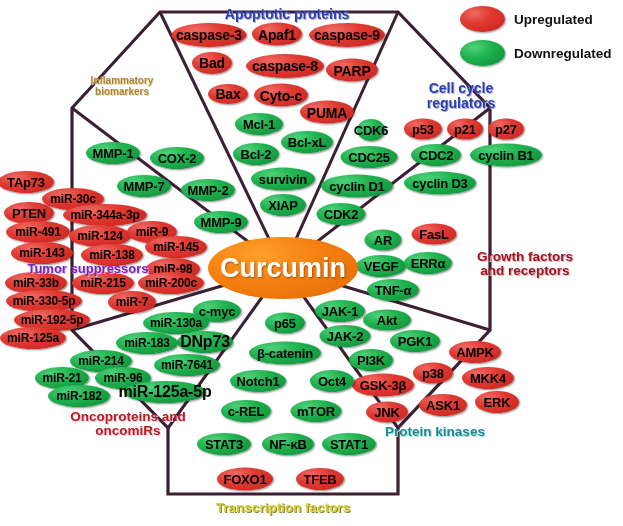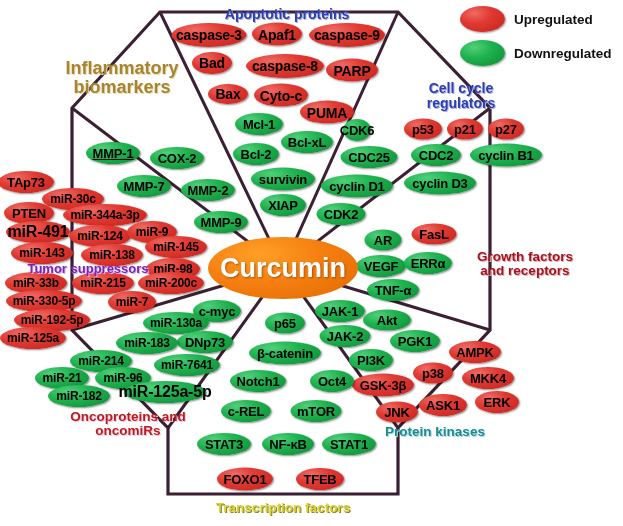--- a/index.html
+++ b/index.html
@@ -15,21 +15,21 @@
         box-shadow:1px 1px 2px rgba(0,0,0,.45);
         line-height:1;letter-spacing:-0.2px;}
   .up{background:radial-gradient(ellipse at 32% 28%,#f06a63 0%,#e03a32 38%,#c4211c 100%);}
   .dn{background:radial-gradient(ellipse at 32% 28%,#4fd07a 0%,#1fb24f 40%,#0c8a36 100%);}
 
   
   .cap{position:absolute;transform:translate(-50%,-50%);
        font-weight:bold;white-space:pre;text-align:center;line-height:1.05;}
   .cap-apop{color:#2d3fb0;font-size:14px;text-shadow:1px 1px 0 #aab0e0;}
   .cap-cell{color:#2d3fb0;font-size:14px;text-shadow:1px 1px 0 #aab0e0;}
-  .cap-infl{color:#a88430;font-size:18px;text-shadow:1px 1px 0 #e8dcb4;}
+  .cap-infl{color:#a88430;font-size:10px;text-shadow:1px 1px 0 #e8dcb4;margin-top:8px;}
   .cap-tumor{color:#7a22b8;font-size:13px;text-shadow:1px 1px 0 #d8b8ee;}
   .cap-onco{color:#b91c1c;font-size:13.5px;text-shadow:1px 1px 0 #f6c8e4;}
   .cap-trans{color:#d8d13a;font-size:13.5px;text-shadow:1px 1px 0 #8a8420;}
   .cap-kin{color:#1d8a93;font-size:13.5px;text-shadow:1px 1px 0 #a8dde0;}
   .cap-growth{color:#9e1420;font-size:13.5px;text-shadow:1px 1px 0 #e8b0b4;}
 
   
   #hub{position:absolute;left:283px;top:268px;width:150px;height:62px;
        transform:translate(-50%,-50%);border-radius:50%;
        background:radial-gradient(ellipse at 34% 28%,#ffa028 0%,#f57f10 45%,#e06a00 100%);
@@ -74,21 +74,21 @@
       <div class="node up" style="left: 285px; top: 66px; width: 78px; height: 24px; font-size: 14px;">caspase-8</div>
       <div class="node up" style="left: 352px; top: 70px; width: 52px; height: 23px; font-size: 14px;">PARP</div>
       <div class="node up" style="left: 228px; top: 94px; width: 40px; height: 20px; font-size: 14px;">Bax</div>
       <div class="node up" style="left: 281px; top: 95px; width: 54px; height: 23px; font-size: 14px;">Cyto-c</div>
       <div class="node up" style="left: 327px; top: 112px; width: 54px; height: 23px; font-size: 14px;">PUMA</div>
       <div class="node dn" style="left: 259px; top: 124px; width: 48px; height: 22px; font-size: 13px;">Mcl-1</div>
       <div class="node dn" style="left: 307px; top: 142px; width: 52px; height: 22px; font-size: 13px;">Bcl-xL</div>
       <div class="node dn" style="left: 256px; top: 154px; width: 46px; height: 22px; font-size: 13px;">Bcl-2</div>
       <div class="node dn" style="left: 283px; top: 179px; width: 64px; height: 23px; font-size: 13px;">survivin</div>
       <div class="node dn" style="left: 283px; top: 205px; width: 46px; height: 22px; font-size: 13px;">XIAP</div>
-      <div class="node dn" style="left: 357px; top: 130px; width: 28px; height: 22px; font-size: 13px;">CDK6</div>
+      <div class="node dn" style="left: 371px; top: 130px; width: 28px; height: 22px; font-size: 13px;">CDK6</div>
       <div class="node up" style="left: 423px; top: 129px; width: 38px; height: 21px; font-size: 13px;">p53</div>
       <div class="node up" style="left: 465px; top: 129px; width: 36px; height: 21px; font-size: 13px;">p21</div>
       <div class="node up" style="left: 506px; top: 129px; width: 36px; height: 21px; font-size: 13px;">p27</div>
       <div class="node dn" style="left: 369px; top: 157px; width: 57px; height: 22px; font-size: 13px;">CDC25</div>
       <div class="node dn" style="left: 436px; top: 155px; width: 50px; height: 22px; font-size: 13px;">CDC2</div>
       <div class="node dn" style="left: 506px; top: 155px; width: 72px; height: 23px; font-size: 13px;">cyclin B1</div>
       <div class="node dn" style="left: 357px; top: 186px; width: 72px; height: 23px; font-size: 13px;">cyclin D1</div>
       <div class="node dn" style="left: 440px; top: 183px; width: 72px; height: 23px; font-size: 13px;">cyclin D3</div>
       <div class="node dn" style="left: 341px; top: 214px; width: 49px; height: 22px; font-size: 13px;">CDK2</div>
       <div class="node up" style="left: 434px; top: 234px; width: 45px; height: 21px; font-size: 13px;">FasL</div>
@@ -98,63 +98,63 @@
       <div class="node dn" style="left: 393px; top: 290px; width: 52px; height: 22px; font-size: 13px;">TNF-α</div>
       <div class="node dn" style="left: 340px; top: 311px; width: 50px; height: 22px; font-size: 13px;">JAK-1</div>
       <div class="node dn" style="left: 387px; top: 320px; width: 48px; height: 21px; font-size: 13px;">Akt</div>
       <div class="node dn" style="left: 345px; top: 336px; width: 51px; height: 22px; font-size: 13px;">JAK-2</div>
       <div class="node dn" style="left: 415px; top: 341px; width: 50px; height: 22px; font-size: 13px;">PGK1</div>
       <div class="node dn" style="left: 371px; top: 360px; width: 44px; height: 22px; font-size: 13px;">PI3K</div>
       <div class="node up" style="left: 475px; top: 352px; width: 52px; height: 22px; font-size: 13px;">AMPK</div>
       <div class="node up" style="left: 433px; top: 373px; width: 40px; height: 21px; font-size: 13px;">p38</div>
       <div class="node up" style="left: 383px; top: 385px; width: 62px; height: 23px; font-size: 13px;">GSK-3β</div>
       <div class="node up" style="left: 488px; top: 378px; width: 52px; height: 22px; font-size: 13px;">MKK4</div>
-      <div class="node up" style="left: 397px; top: 412px; width: 42px; height: 21px; font-size: 13px;">JNK</div>
+      <div class="node up" style="left: 387px; top: 412px; width: 42px; height: 21px; font-size: 13px;">JNK</div>
       <div class="node up" style="left: 443px; top: 405px; width: 48px; height: 22px; font-size: 13px;">ASK1</div>
       <div class="node up" style="left: 497px; top: 402px; width: 44px; height: 22px; font-size: 13px;">ERK</div>
       <div class="node dn" style="left: 285px; top: 323px; width: 40px; height: 21px; font-size: 13px;">p65</div>
       <div class="node dn" style="left: 285px; top: 353px; width: 72px; height: 23px; font-size: 13px;">β-catenin</div>
       <div class="node dn" style="left: 258px; top: 381px; width: 56px; height: 22px; font-size: 13px;">Notch1</div>
       <div class="node dn" style="left: 316px; top: 381px; width: 44px; height: 22px; font-size: 13px; margin-left: 16px;">Oct4</div>
       <div class="node dn" style="left: 246px; top: 411px; width: 50px; height: 22px; font-size: 13px;">c-REL</div>
       <div class="node dn" style="left: 316px; top: 411px; width: 51px; height: 22px; font-size: 13px;">mTOR</div>
       <div class="node dn" style="left: 224px; top: 444px; width: 54px; height: 22px; font-size: 13px;">STAT3</div>
       <div class="node dn" style="left: 288px; top: 444px; width: 52px; height: 22px; font-size: 13px;">NF-κB</div>
       <div class="node dn" style="left: 349px; top: 444px; width: 54px; height: 22px; font-size: 13px;">STAT1</div>
       <div class="node up" style="left: 245px; top: 479px; width: 56px; height: 23px; font-size: 13px;">FOXO1</div>
       <div class="node up" style="left: 320px; top: 479px; width: 48px; height: 22px; font-size: 13px;">TFEB</div>
       <div class="node dn" style="left: 217px; top: 311px; width: 48px; height: 22px; font-size: 13px;">c-myc</div>
       <div class="node dn" style="left: 176px; top: 323px; width: 66px; height: 22px; font-size: 12px;">miR-130a</div>
-      <div class="node dn" style="left: 205px; top: 342px; width: 56px; height: 22px; font-size: 13px;">DNp73</div>
+      <div class="node dn" style="left: 205px; top: 342px; width: 56px; height: 22px; font-size: 16px;">DNp73</div>
       <div class="node dn" style="left: 147px; top: 343px; width: 62px; height: 22px; font-size: 12px;">miR-183</div>
       <div class="node dn" style="left: 187px; top: 365px; width: 66px; height: 22px; font-size: 12px;">miR-7641</div>
       <div class="node dn" style="left: 101px; top: 361px; width: 62px; height: 22px; font-size: 12px;">miR-214</div>
       <div class="node dn" style="left: 123px; top: 378px; width: 56px; height: 22px; font-size: 12px;">miR-96</div>
       <div class="node dn" style="left: 62px; top: 378px; width: 54px; height: 22px; font-size: 12px;">miR-21</div>
       <div class="node dn" style="left: 165px; top: 392px; width: 82px; height: 22px; font-size: 16px;">miR-125a-5p</div>
       <div class="node dn" style="left: 79px; top: 396px; width: 62px; height: 22px; font-size: 12px;">miR-182</div>
       <div class="node up" style="left: 26px; top: 182px; width: 56px; height: 22px; font-size: 13px;">TAp73</div>
       <div class="node up" style="left: 73px; top: 199px; width: 62px; height: 22px; font-size: 12px;">miR-30c</div>
       <div class="node up" style="left: 29px; top: 213px; width: 50px; height: 22px; font-size: 13px;">PTEN</div>
       <div class="node up" style="left: 105px; top: 215px; width: 84px; height: 22px; font-size: 12px;">miR-344a-3p</div>
-      <div class="node up" style="left: 38px; top: 232px; width: 64px; height: 22px; font-size: 16px;">miR-491</div>
+      <div class="node up" style="left: 38px; top: 232px; width: 64px; height: 22px; font-size: 12px;">miR-491</div>
       <div class="node up" style="left: 100px; top: 236px; width: 62px; height: 22px; font-size: 12px;">miR-124</div>
       <div class="node up" style="left: 152px; top: 232px; width: 50px; height: 22px; font-size: 12px;">miR-9</div>
       <div class="node up" style="left: 176px; top: 247px; width: 62px; height: 22px; font-size: 12px;">miR-145</div>
       <div class="node up" style="left: 42px; top: 253px; width: 62px; height: 22px; font-size: 12px;">miR-143</div>
       <div class="node up" style="left: 112px; top: 255px; width: 62px; height: 22px; font-size: 12px;">miR-138</div>
       <div class="node up" style="left: 173px; top: 269px; width: 54px; height: 22px; font-size: 12px;">miR-98</div>
       <div class="node up" style="left: 36px; top: 283px; width: 62px; height: 22px; font-size: 12px;">miR-33b</div>
       <div class="node up" style="left: 103px; top: 283px; width: 62px; height: 22px; font-size: 12px;">miR-215</div>
       <div class="node up" style="left: 171px; top: 283px; width: 66px; height: 22px; font-size: 12px;">miR-200c</div>
       <div class="node up" style="left: 44px; top: 301px; width: 76px; height: 22px; font-size: 12px;">miR-330-5p</div>
       <div class="node up" style="left: 132px; top: 302px; width: 48px; height: 22px; font-size: 12px;">miR-7</div>
       <div class="node up" style="left: 52px; top: 320px; width: 76px; height: 22px; font-size: 12px;">miR-192-5p</div>
       <div class="node up" style="left: 33px; top: 338px; width: 66px; height: 22px; font-size: 12px;">miR-125a</div>
-      <div class="node dn" style="left: 113px; top: 153px; width: 54px; height: 22px; font-size: 13px; text-decoration: underline;">MMP-1</div>
+      <div class="node dn" style="left: 113px; top: 153px; width: 54px; height: 22px; font-size: 13px;">MMP-1</div>
       <div class="node dn" style="left: 177px; top: 158px; width: 54px; height: 22px; font-size: 13px;">COX-2</div>
       <div class="node dn" style="left: 144px; top: 186px; width: 54px; height: 22px; font-size: 13px;">MMP-7</div>
       <div class="node dn" style="left: 208px; top: 190px; width: 54px; height: 22px; font-size: 13px;">MMP-2</div>
       <div class="node dn" style="left: 221px; top: 222px; width: 54px; height: 22px; font-size: 13px;">MMP-9</div>
     </div>
   <div id="caps">
       <div class="cap cap-apop" style="left: 287px; top: 14px;">Apoptotic proteins</div>
       <div class="cap cap-cell" style="left: 461px; top: 96px;">Cell cycle
 regulators</div>
       <div class="cap cap-growth" style="left: 516px; top: 264px; margin-left: 9px;">Growth factors

